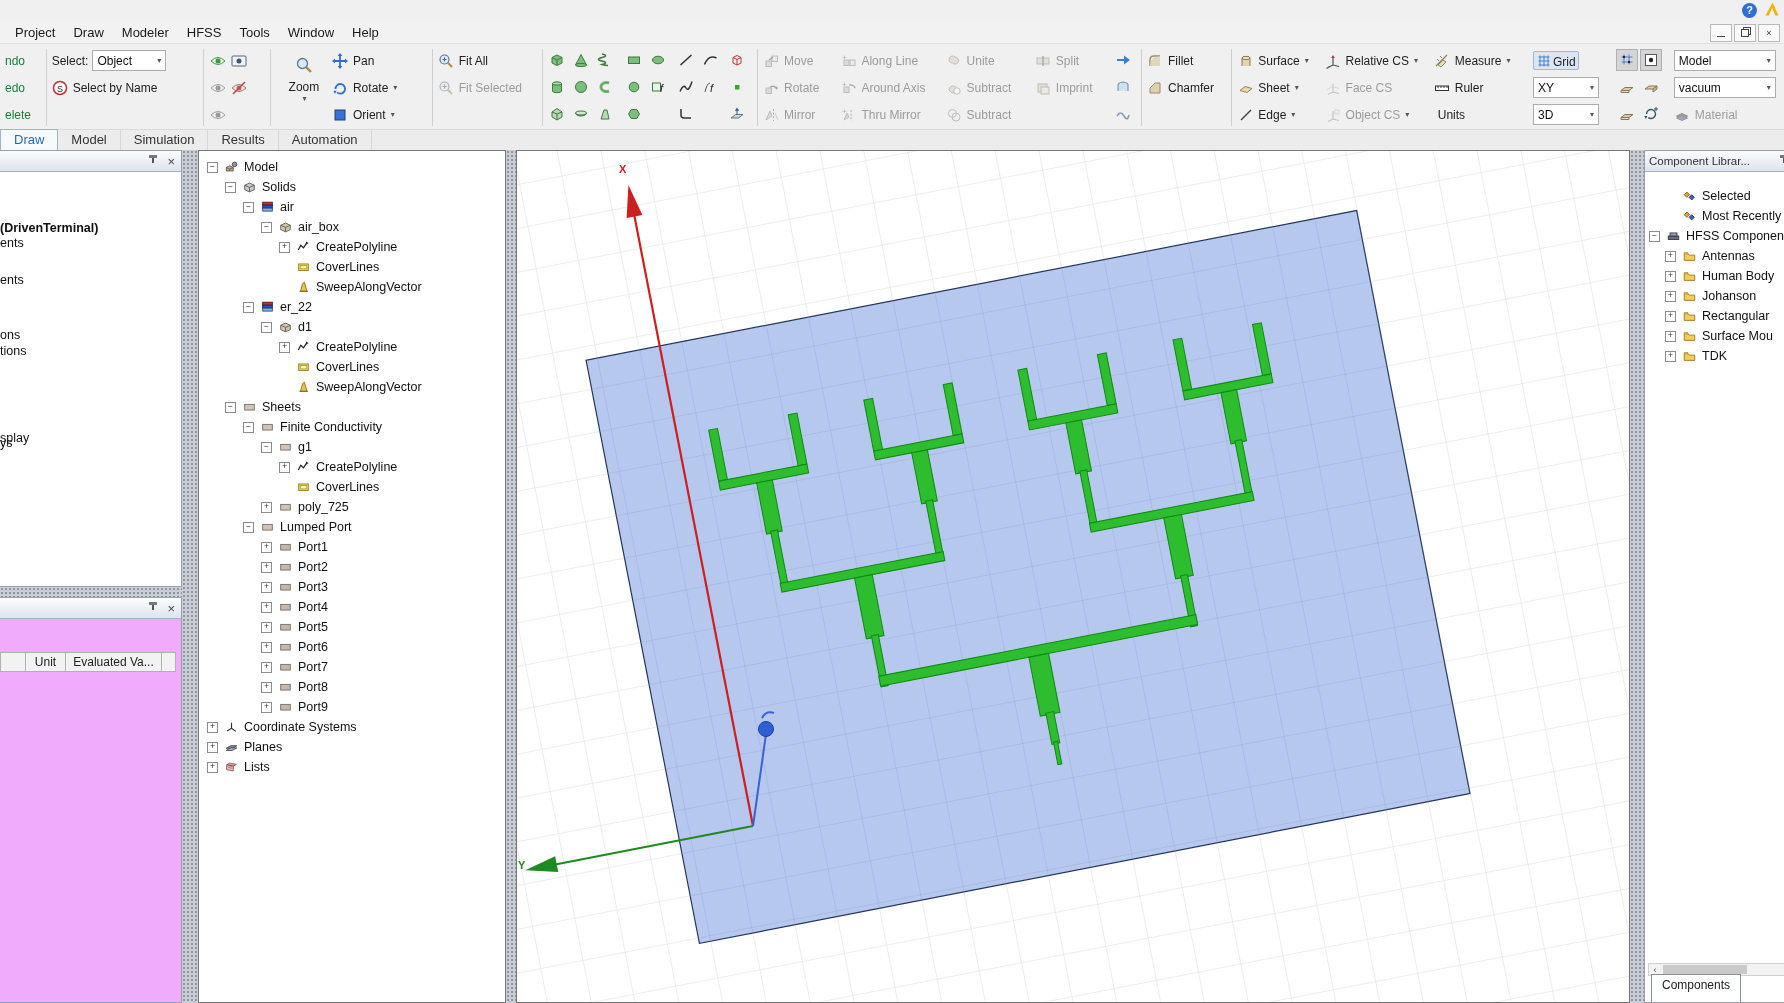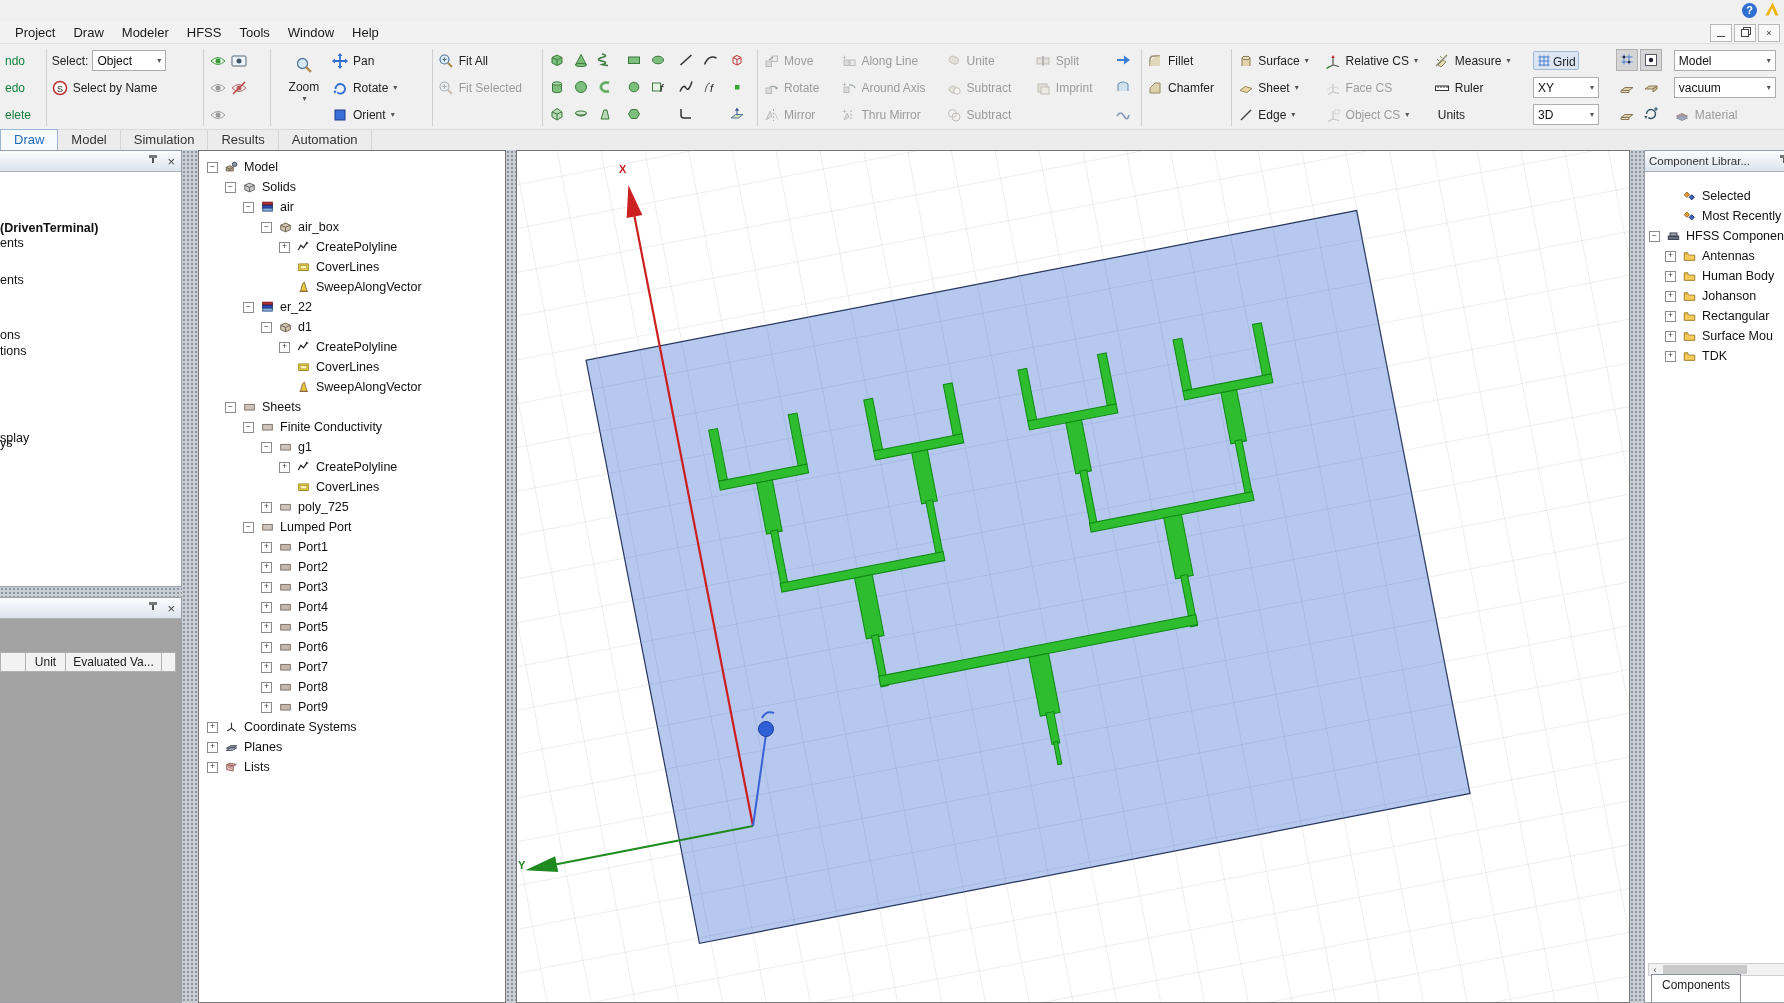--- a/index.html
+++ b/index.html
@@ -748,21 +748,21 @@
       </div>
     </div>
     <div class="splitter-h" style="left:0;top:437px;width:182px;height:10px;"></div>
 
     <div class="panel" style="left:0;top:447px;width:182px;height:406px;border-left:none;">
       <div class="panel-titlebar">
         <span class="pt-spacer"></span>
         <span class="pin-icon"></span>
         <span class="close-icon">×</span>
       </div>
-      <div style="position:relative;height:383px;background:#a3a3a3;">
+      <div style="position:relative;height:383px;background:#f0abfc;">
         <div class="prop-header">
           <span class="ph-cell" style="width:26px;border-left:1px solid #b0b0b0;"></span>
           <span class="ph-cell" style="width:40px;">Unit</span>
           <span class="ph-cell" style="width:96px;">Evaluated Va...</span>
           <span class="ph-cell" style="width:14px;"></span>
         </div>
       </div>
     </div>
 
     <div class="splitter-v" style="left:182px;width:16px;"></div>

